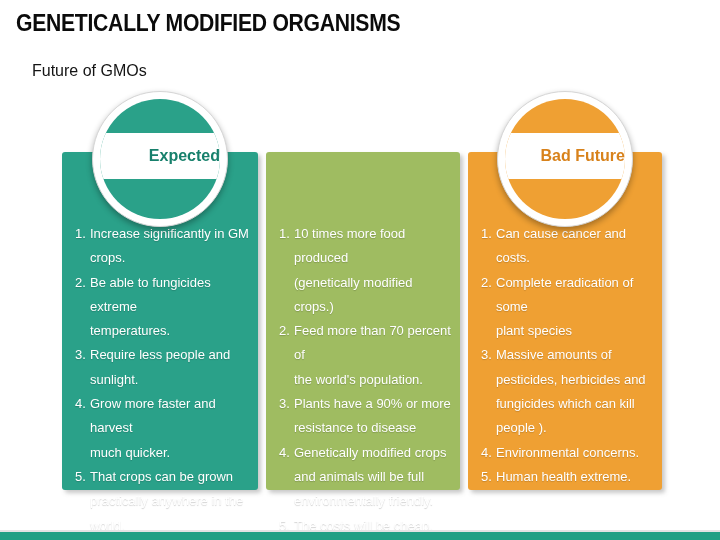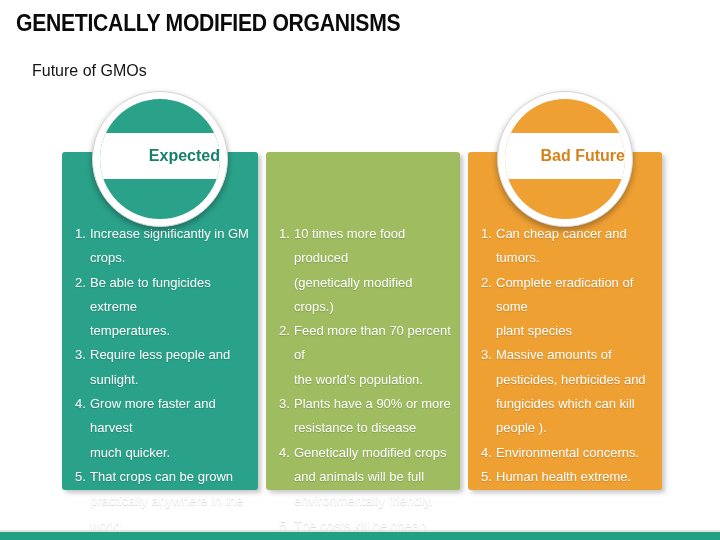--- a/index.html
+++ b/index.html
@@ -103,29 +103,29 @@
       <ol class="list">
         <li>10 times more food produced
 (genetically modified crops.)</li>
         <li>Feed more than 70 percent of
 the world's population.</li>
         <li>Plants have a 90% or more
 resistance to disease</li>
         <li>Genetically modified crops
 and animals will be full
 environmentally friendly.</li>
-        <li>The costs kill be cheap.</li>
+        <li>The costs will be cheap.</li>
       </ol>
     </div>
   </section>
 
   <section class="column col2" style="--accent: #EFA033; --accent-dark: #D8821B;">
     <div class="card">
       <ol class="list">
-        <li>Can cheap cancer and tumors.</li>
+        <li>Can cause cancer and costs.</li>
         <li>Complete eradication of some
 plant species</li>
         <li>Massive amounts of
 pesticides, herbicides and
 fungicides which can kill
 people ).</li>
         <li>Environmental concerns.</li>
         <li>Human health extreme.</li>
       </ol>
     </div>

